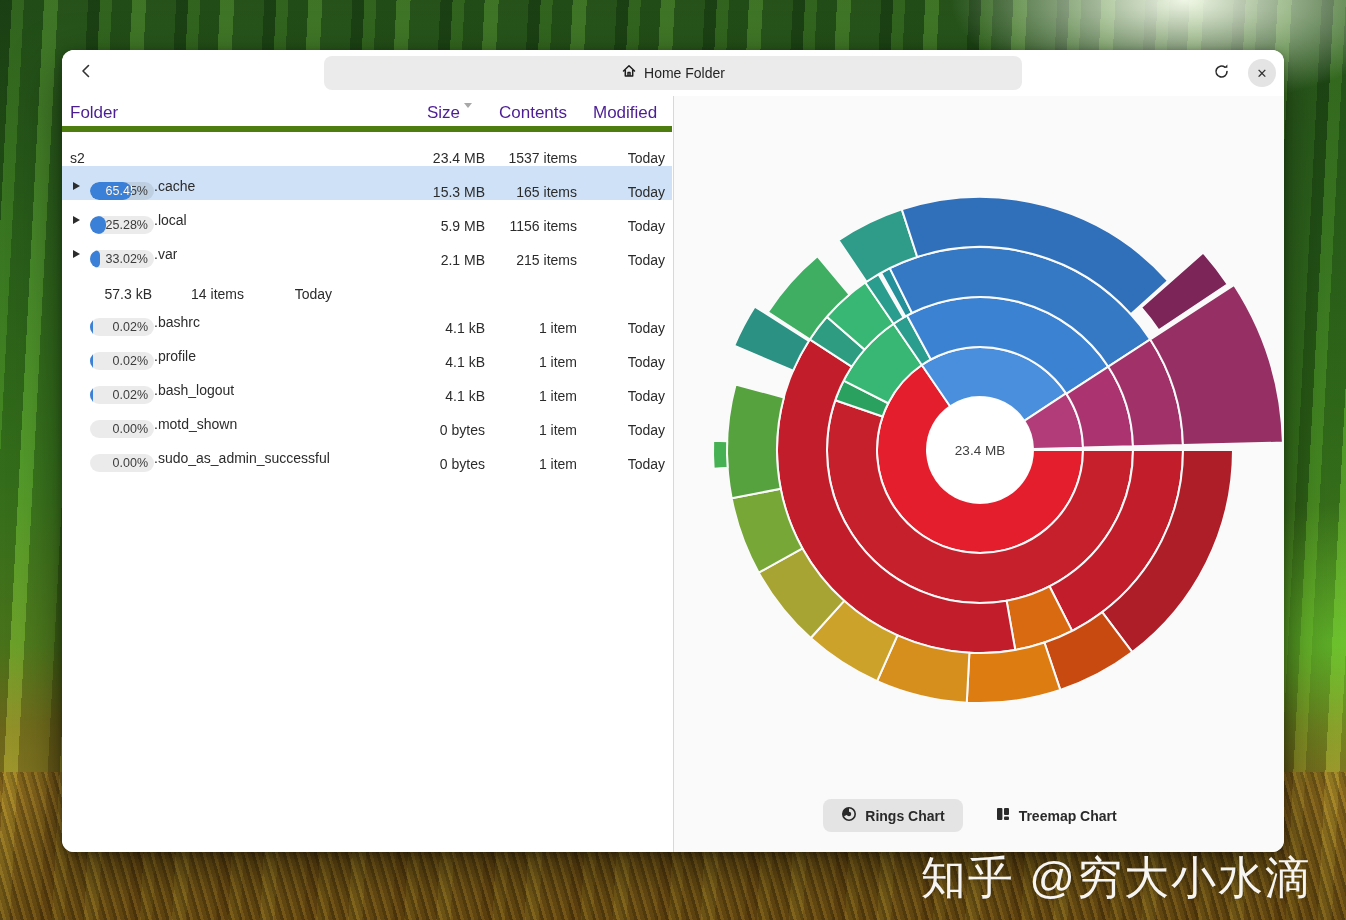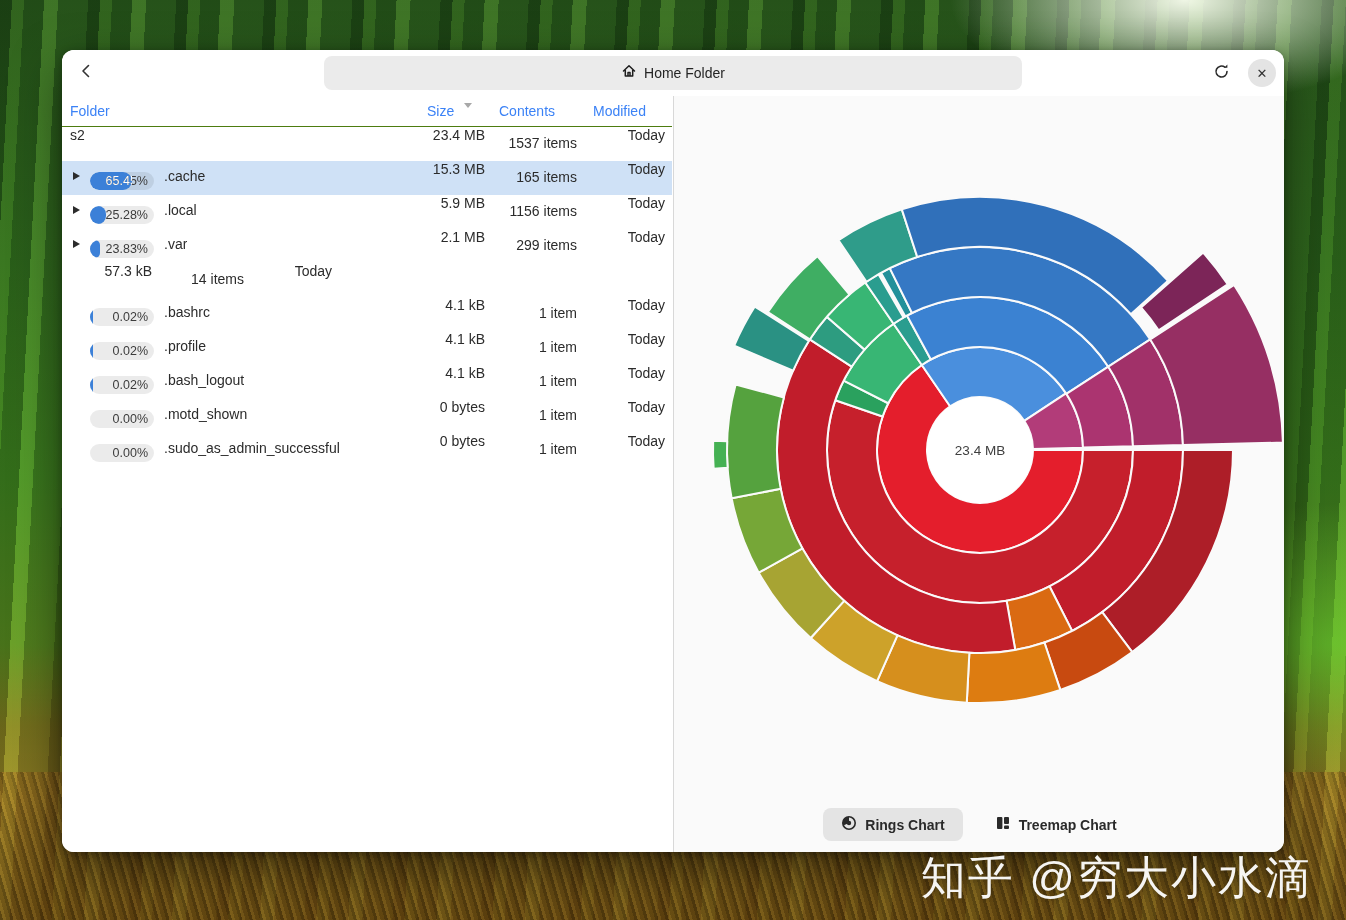--- a/index.html
+++ b/index.html
@@ -34,50 +34,50 @@
   .close-glyph{font-size:13px;color:#333;line-height:1;}
   .title-pill{position:absolute;left:262px;top:6px;width:698px;height:34px;background:#ebebeb;
     border-radius:8px;display:flex;align-items:center;justify-content:center;gap:7px;}
   .title-text{font-weight:400;font-size:14px;color:#242424;}
 
   
   .left-pane{position:absolute;left:0;top:46px;width:610px;bottom:0;background:#ffffff;}
   .right-pane{position:absolute;left:611px;top:46px;right:0;bottom:0;background:#fafafa;border-left:1px solid #d8d8d8;}
 
   
-  .tbl-header{position:relative;height:30px;font-size:14px;color:#3b82f6;border-bottom:1px solid #4d7c0f;}
+  .tbl-header{position:relative;height:30px;font-size:17px;color:#4c1d95;border-bottom:6px solid #4d7c0f;}
   .tbl-header span{position:absolute;top:7px;}
   .h-folder{left:8px;} .h-size{left:365px;} .h-contents{left:437px;} .h-modified{left:531px;}
   .sort-arrow{position:absolute;left:402px;top:13px;width:0;height:0;
     border-left:4.5px solid transparent;border-right:4.5px solid transparent;border-top:5px solid #a8a8a8;}
 
-  .row{display:flex;align-items:flex-start;height:34px;font-size:14px;color:#2b2b2b;padding-right:7px;}
+  .row{display:flex;align-items:flex-end;height:34px;font-size:14px;color:#2b2b2b;padding-right:7px;}
   .row.selected{background:#cfe1f6;}
   .c-name{flex:1;display:flex;align-items:center;min-width:0;}
   .c-size{width:90px;text-align:right;flex:none;}
   .c-items{width:92px;text-align:right;flex:none;margin-top:8px;}
   .c-mod{width:88px;text-align:right;flex:none;}
   .row.root .c-name{padding-left:8px;}
   .expander{width:8px;height:0;margin-left:11px;flex:none;}
   .expander.tri{height:0;border-left:7px solid #2c2c2c;border-top:4.5px solid transparent;border-bottom:4.5px solid transparent;width:0;margin-right:1px;}
   .pct-pill{width:64px;height:18px;border-radius:9px;background:rgba(0,0,0,.08);position:relative;flex:none;margin-left:9px;overflow:hidden;margin-top:11px;}
   .pct-fill{position:absolute;left:0;top:0;bottom:0;background:#3b80d8;border-radius:9px;}
   .pct-fill.sliver{width:3px;border-radius:2px;}
   .pct-label{position:absolute;right:6px;top:0;height:18px;line-height:18px;font-size:12.5px;color:#3c3c3c;}
   .pct-overlay{position:absolute;left:0;top:0;height:18px;overflow:hidden;}
   .pct-overlay .inner{position:absolute;left:0;top:0;width:64px;height:18px;}
   .pct-overlay .inner span{position:absolute;right:6px;top:0;height:18px;line-height:18px;font-size:12.5px;color:#ffffff;}
-  .name-label{margin-left:10px;white-space:nowrap;overflow:hidden;text-overflow:ellipsis;}
+  .name-label{white-space:nowrap;overflow:hidden;text-overflow:ellipsis;}
 
   
   .chart-svg{position:absolute;left:0;top:0;}
   .chart-center{position:absolute;left:306px;top:354px;transform:translate(-50%,-50%);
     font-size:13.5px;color:#404040;z-index:2;}
 
-  .view-switcher{position:absolute;left:0;right:0;bottom:11px;display:flex;justify-content:center;gap:14px;z-index:3;}
+  .view-switcher{position:absolute;left:0;right:0;bottom:20px;display:flex;justify-content:center;gap:14px;z-index:3;}
   .vbtn{height:33px;border-radius:8px;display:flex;align-items:center;gap:8px;padding:0 18px;
     font-weight:700;font-size:14px;color:#2a2a2a;cursor:pointer;}
   .vbtn.active{background:#e4e4e4;}
 
   
   .watermark{position:absolute;right:34px;top:836px;z-index:50;font-size:45px;letter-spacing:2px;
     color:rgba(255,255,255,.95);white-space:nowrap;text-shadow:0 1px 4px rgba(0,0,0,.18);margin-top:12px;}
 </style>
 </head>
 <body>
@@ -160,26 +160,26 @@
           </span>
           <span class="c-size">5.9 MB</span>
           <span class="c-items">1156 items</span>
           <span class="c-mod">Today</span>
         </div>
         <div class="row">
           <span class="c-name">
             <span class="expander tri"></span>
             <span class="pct-pill">
               <span class="pct-fill" style="width: 10px;"></span>
-              <span class="pct-label">23.83%</span>
+              <span class="pct-label">33.02%</span>
             </span>
             <span class="name-label">.var</span>
           </span>
           <span class="c-size">2.1 MB</span>
-          <span class="c-items">299 items</span>
+          <span class="c-items">215 items</span>
           <span class="c-mod">Today</span>
         </div>
         <div class="row">
           <span class="c-size">57.3 kB</span>
           <span class="c-items">14 items</span>
           <span class="c-mod">Today</span>
         </div>
         <div class="row">
           <span class="c-name">
             <span class="expander"></span>

